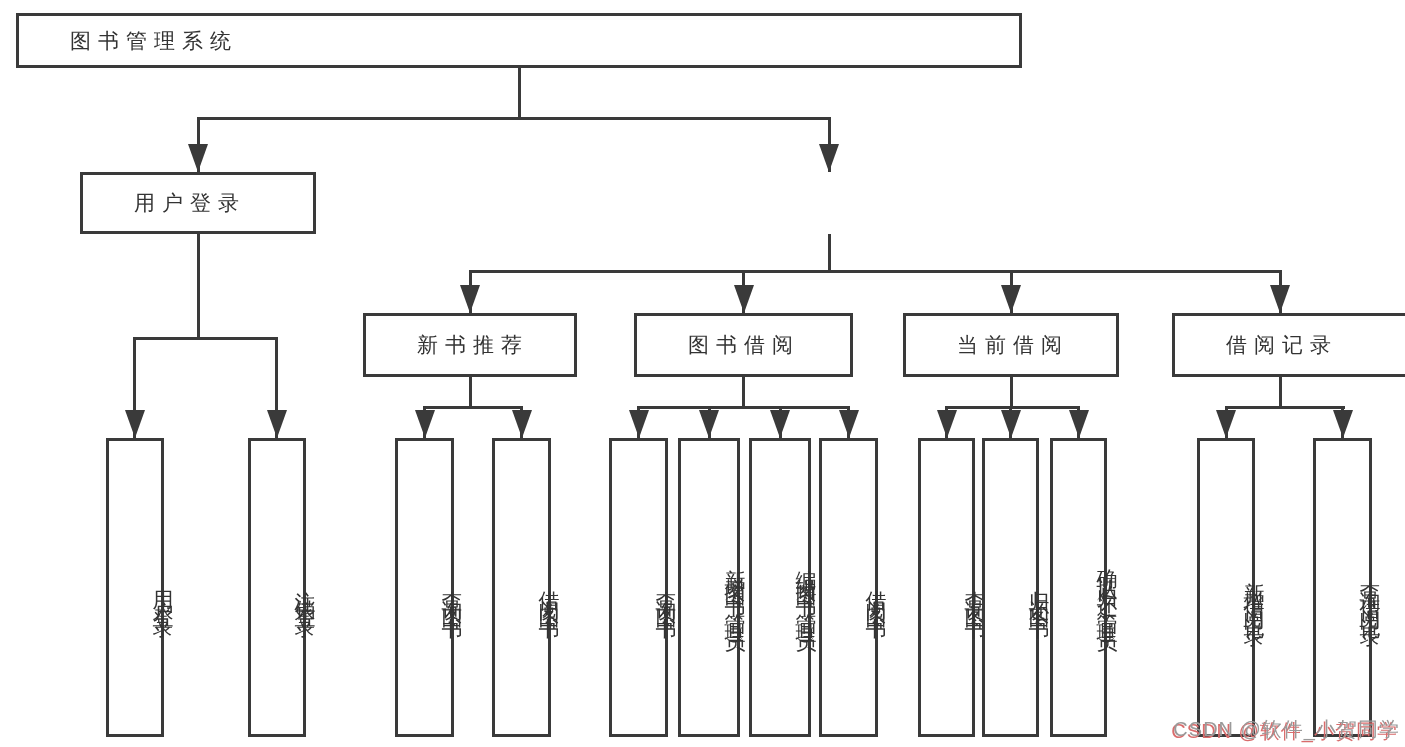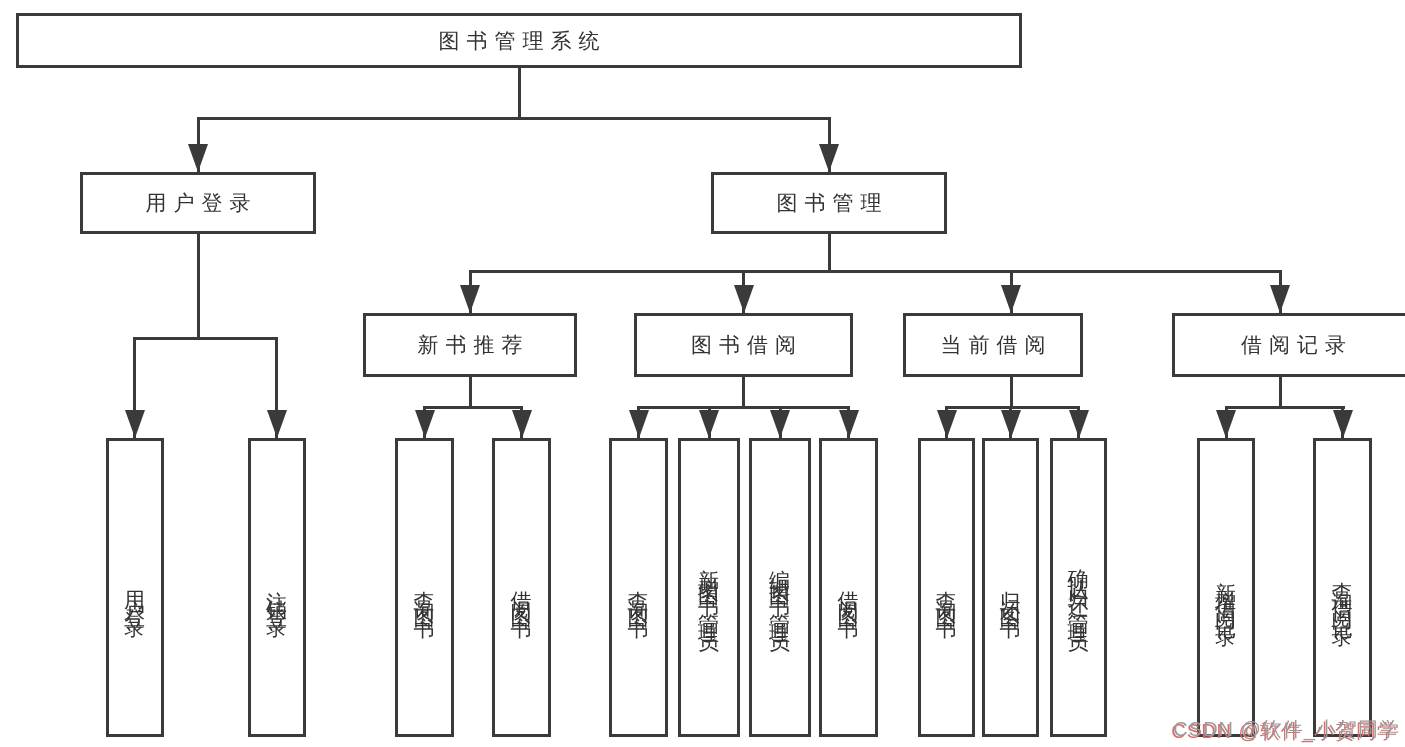--- a/index.html
+++ b/index.html
@@ -9,22 +9,23 @@
     --wm-gray:#9a9a9a;
     --wm-red:#d96c6c;
   }
   html,body{margin:0;padding:0;background:var(--bg);}
   .canvas{
     position:relative;width:1405px;height:747px;background:var(--bg);
     font-family:"Liberation Sans",sans-serif;overflow:hidden;
   }
   .box{
     position:absolute;box-sizing:border-box;border:3px solid var(--line);
-    background:var(--bg);display:flex;align-items:center;justify-content:center;
+    background:var(--bg);display:flex;align-items:center;justify-content:flex-start;
     color:var(--text);
+    padding-left:44px;
   }
   .hlabel{
     font-size:21px;letter-spacing:7px;padding-left:7px;white-space:nowrap;line-height:1.2;
   }
   .vlabel{
     writing-mode:vertical-rl;text-orientation:mixed;
     font-size:21px;letter-spacing:9px;padding-top:9px;line-height:1;white-space:nowrap;
   }
   .ln{position:absolute;background:var(--line);}
   .arrow{position:absolute;width:3px;background:var(--line);}
@@ -43,31 +44,28 @@
 
 <div class="canvas">
 
   <div class="box" style="left:16px;top:13px;width:1006px;height:55px">
     <span class="hlabel">图书管理系统</span>
   </div>
 
   <div class="box" style="left:80px;top:172px;width:236px;height:62px">
     <span class="hlabel">用户登录</span>
   </div>
-  <div class="box" style="left:711px;top:172px;width:236px;height:62px">
-    <span class="hlabel">图书管理</span>
-  </div>
 
   <div class="box" style="left:634px;top:313px;width:219px;height:64px">
     <span class="hlabel">图书借阅</span>
   </div>
   <div class="box" style="left:363px;top:313px;width:214px;height:64px">
     <span class="hlabel">新书推荐</span>
   </div>
-  <div class="box" style="left:903px;top:313px;width:180px;height:64px">
+  <div class="box" style="left:903px;top:313px;width:216px;height:64px">
     <span class="hlabel">当前借阅</span>
   </div>
   <div class="box" style="left:1172px;top:313px;width:243px;height:64px">
     <span class="hlabel">借阅记录</span>
   </div>
 
   <div class="box" style="left:106px;top:438px;width:58px;height:299px">
     <span class="vlabel">用户登录</span>
   </div>
   <div class="box" style="left:248px;top:438px;width:58px;height:299px">

